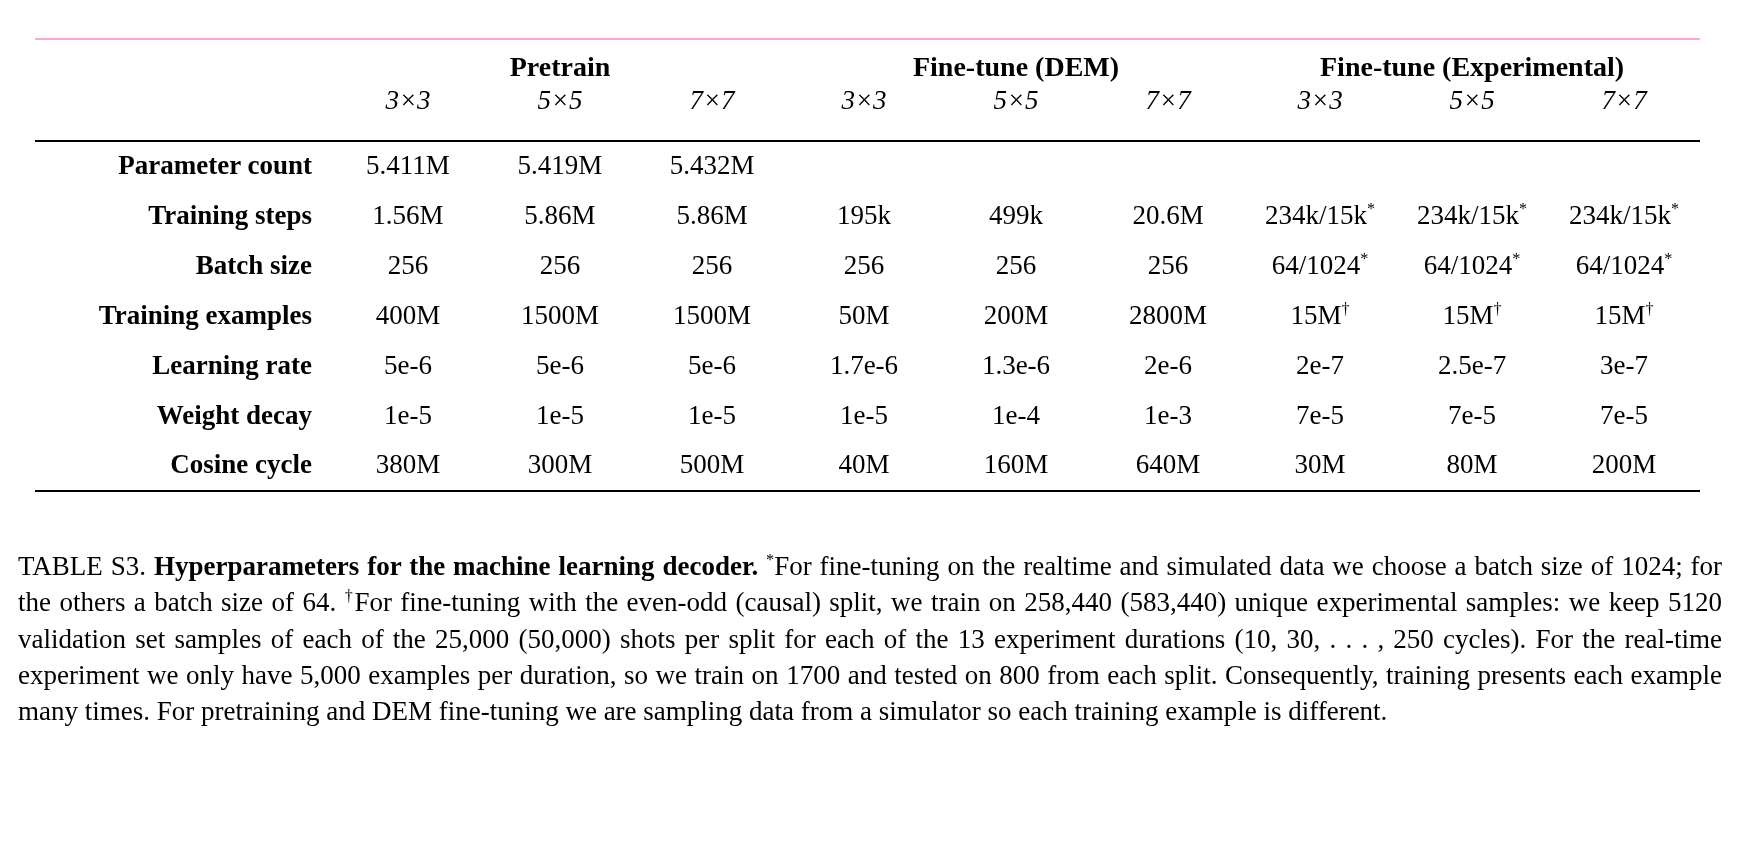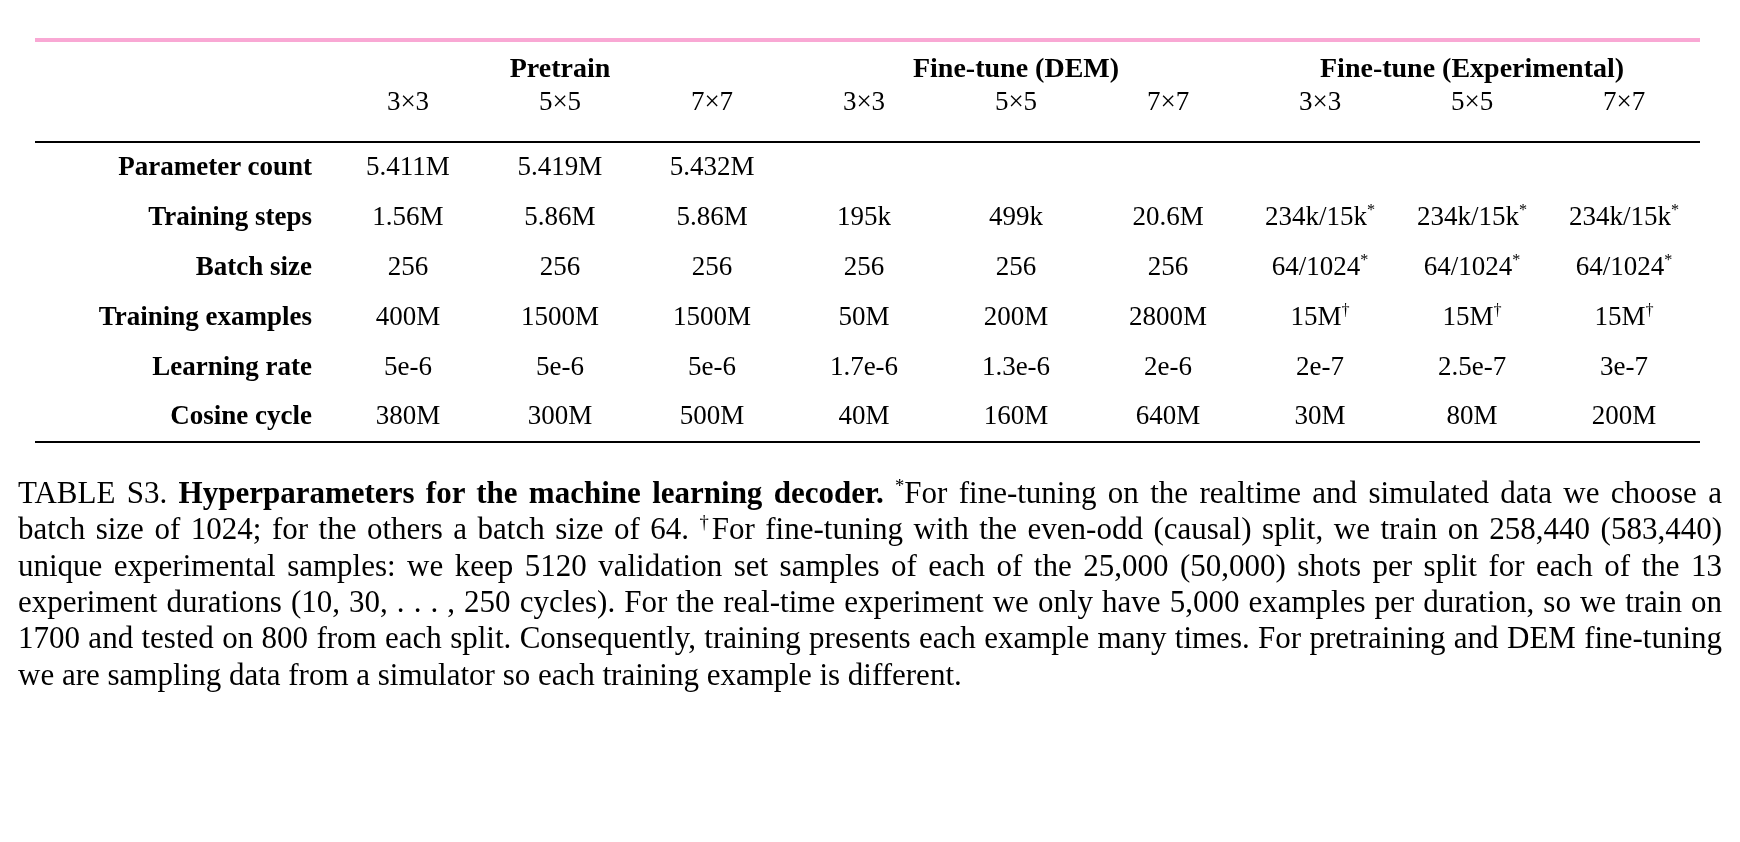--- a/index.html
+++ b/index.html
@@ -18,55 +18,55 @@
     height: 842px;
     background: #ffffff;
   }
   .table-wrap {
     margin: 38px 40px 0 35px;
   }
   table.hyper {
     width: 1665px;
     table-layout: fixed;
     border-collapse: collapse;
-    border-top: 4px solid #f9a8d4;
+    border-top: 2px solid #f9a8d4;
     border-bottom: 2px solid #000;
     font-size: 27px;
     line-height: 1.1;
   }
   table.hyper thead {
     border-bottom: 2px solid #000;
   }
   col.c-label { width: 297px; }
   col.c-data  { width: 152px; }
   table.hyper th, table.hyper td {
     font-weight: normal;
     text-align: center;
     vertical-align: middle;
     padding: 0;
     white-space: nowrap;
     overflow: visible;
   }
   tr.group-row th { height: 47px; padding-top: 8px; }
   tr.group-row th.grp { font-weight: bold; font-size: 28px; }
-  tr.sub-row th { height: 44px; padding-bottom: 24px; }
+  tr.sub-row th { height: 44px; padding-bottom: 24px; font-style: italic; }
   tbody th.rl {
     text-align: right;
     font-weight: bold;
     padding-right: 20px;
   }
   tbody tr { height: 50px; }
   sup {
     font-size: 60%;
     line-height: 0;
     vertical-align: super;
   }
   .caption {
-    margin: 32px 18px 0 18px;
-    font-size: 31px;
+    margin: 56px 18px 0 18px;
+    font-size: 27px;
     line-height: 36.4px;
     text-align: justify;
     text-justify: inter-word;
   }
   .caption .bold { font-weight: bold; }
 </style>
 </head>
 <body>
 
 <div class="page">
@@ -160,20 +160,32 @@
           <td>5e-6</td>
           <td>5e-6</td>
           <td>1.7e-6</td>
           <td>1.3e-6</td>
           <td>2e-6</td>
           <td>2e-7</td>
           <td>2.5e-7</td>
           <td>3e-7</td>
         </tr>
         <tr>
+          <th class="rl">Weight decay</th>
+          <td>1e-5</td>
+          <td>1e-5</td>
+          <td>1e-5</td>
+          <td>1e-5</td>
+          <td>1e-4</td>
+          <td>1e-3</td>
+          <td>7e-5</td>
+          <td>7e-5</td>
+          <td>7e-5</td>
+        </tr>
+        <tr>
           <th class="rl">Cosine cycle</th>
           <td>380M</td>
           <td>300M</td>
           <td>500M</td>
           <td>40M</td>
           <td>160M</td>
           <td>640M</td>
           <td>30M</td>
           <td>80M</td>
           <td>200M</td>

